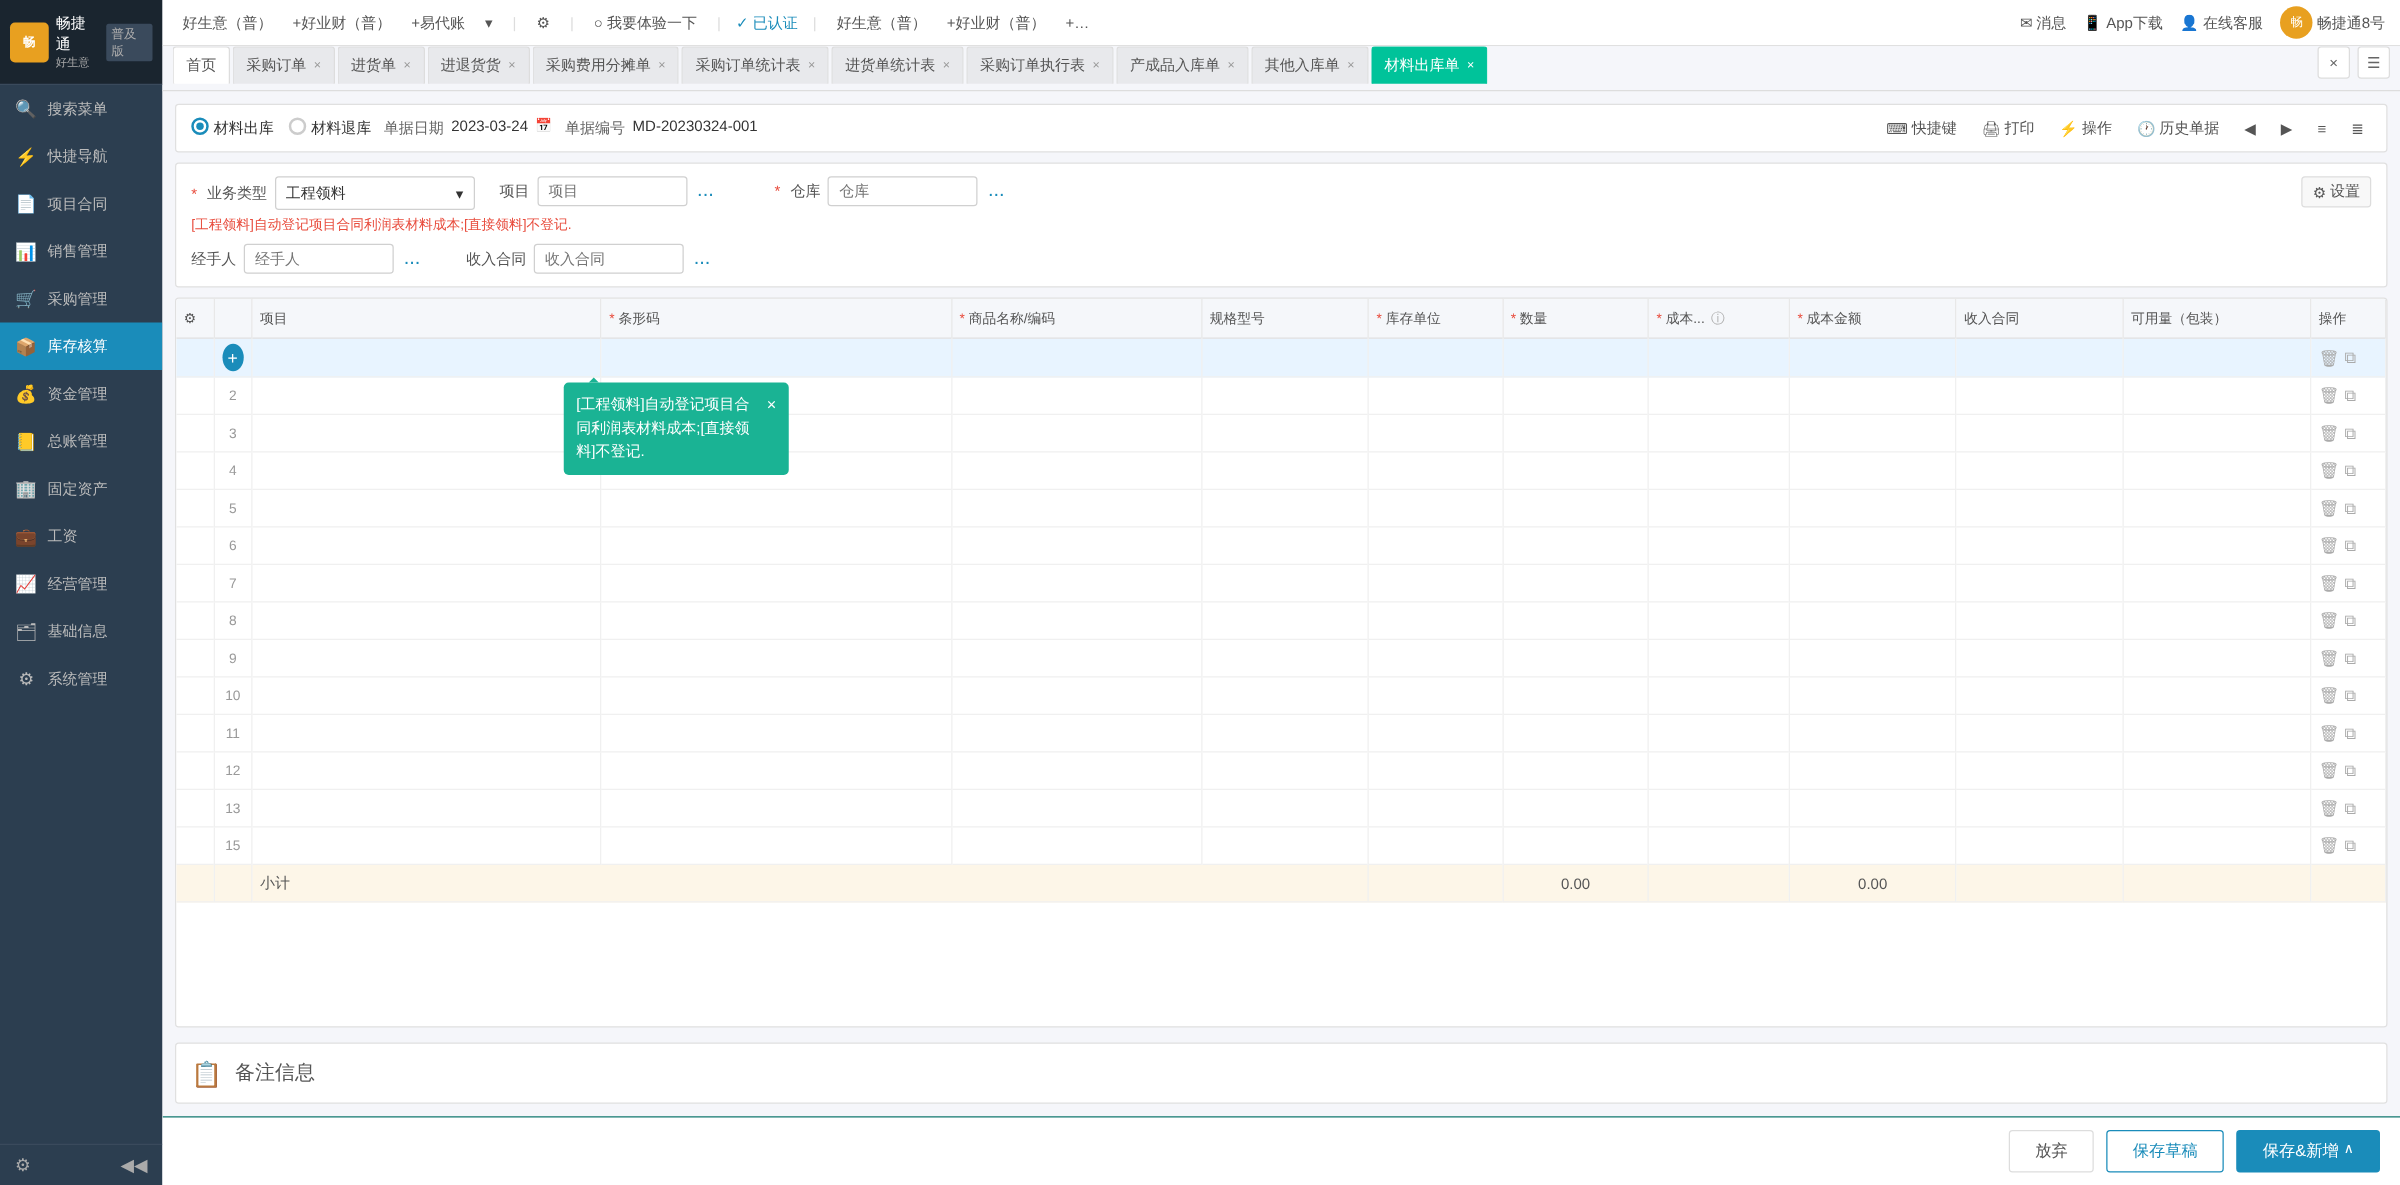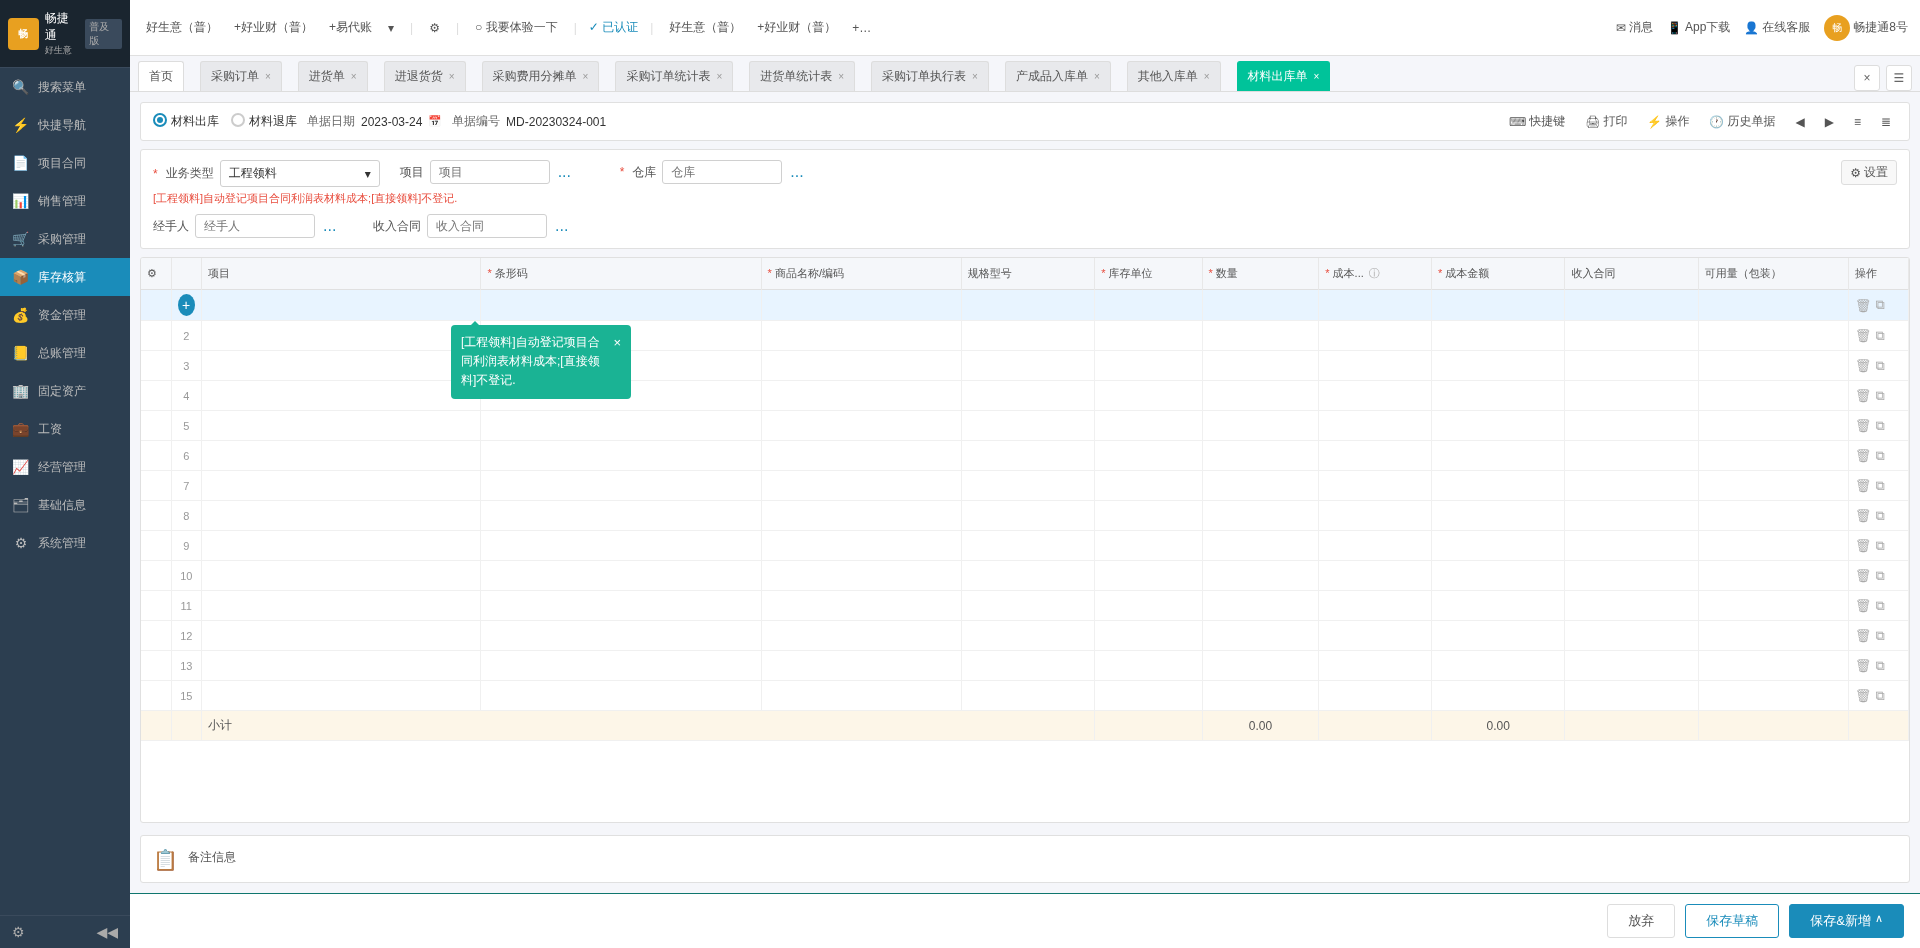--- a/index.html
+++ b/index.html
@@ -13,49 +13,49 @@
     .sidebar-item { display: flex; align-items: center; gap: 8px; padding: 10px 12px; cursor: pointer; color: #bbb; font-size: 12px; transition: background 0.2s; }
     .sidebar-item.active { background: #1a8cba; color: #fff; }
     .sidebar-item-icon { width: 18px; height: 18px; display: flex; align-items: center; justify-content: center; font-size: 14px; }
     .sidebar-bottom { display: flex; align-items: center; justify-content: space-between; padding: 8px 12px; border-top: 1px solid #3a4a5c; }
     .sidebar-bottom-btn { color: #aaa; cursor: pointer; font-size: 14px; }
 
     
     .main { flex: 1; display: flex; flex-direction: column; overflow: hidden; background: #f5f6fa; }
 
     
-    .topbar { background: #fff; border-bottom: 1px solid #e0e0e0; display: flex; align-items: center; padding: 0 12px; height: 56px; gap: 12px; flex-shrink: 0; }
+    .topbar { background: #fff; border-bottom: 1px solid #e0e0e0; display: flex; align-items: center; padding: 0 12px; height: 37px; gap: 12px; flex-shrink: 0; }
     .topbar-nav { display: flex; align-items: center; gap: 8px; font-size: 12px; color: #555; }
     .topbar-nav-item { cursor: pointer; color: #555; padding: 2px 4px; }
     .topbar-verified { color: #1a8cba; font-size: 12px; display: flex; align-items: center; gap: 2px; }
     .topbar-right { margin-left: auto; display: flex; align-items: center; gap: 14px; font-size: 12px; color: #555; }
     .topbar-right-item { display: flex; align-items: center; gap: 3px; cursor: pointer; }
     .topbar-avatar { width: 26px; height: 26px; border-radius: 50%; background: #e8a020; display: flex; align-items: center; justify-content: center; color: #fff; font-size: 10px; }
 
     
-    .tabbar { background: #f5f6fa; border-bottom: 1px solid #ddd; display: flex; align-items: flex-end; padding: 0 8px; height: 36px; gap: 16px; flex-shrink: 0; overflow-x: auto; }
+    .tabbar { background: #f5f6fa; border-bottom: 1px solid #ddd; display: flex; align-items: flex-start; padding: 0 8px; height: 36px; gap: 2px; flex-shrink: 0; overflow-x: auto; }
     .tab { display: flex; align-items: center; gap: 4px; padding: 0 10px; height: 30px; background: #e8e9ec; border-radius: 3px 3px 0 0; cursor: pointer; font-size: 12px; color: #555; white-space: nowrap; border: 1px solid #ddd; border-bottom: none; }
     .tab.active { background: #00c39a; color: #fff; border-color: #00c39a; }
     .tab.home { background: #fff; }
     .tab-close { font-size: 10px; color: #999; cursor: pointer; margin-left: 2px; }
     .tab.active .tab-close { color: #fff; }
     .tabbar-end { margin-left: auto; display: flex; align-items: center; gap: 6px; }
     .tabbar-btn { width: 26px; height: 26px; display: flex; align-items: center; justify-content: center; cursor: pointer; color: #666; border: 1px solid #ddd; background: #fff; border-radius: 3px; font-size: 12px; }
 
     
     .content { flex: 1; overflow-y: auto; padding: 10px; display: flex; flex-direction: column; gap: 8px; }
 
     
     .page-header { background: #fff; border: 1px solid #e0e0e0; border-radius: 3px; padding: 8px 12px; display: flex; align-items: center; gap: 10px; flex-shrink: 0; }
     .radio-group { display: flex; align-items: center; gap: 12px; }
     .radio-item { display: flex; gap: 4px; cursor: pointer; font-size: 12px; }
     .radio-dot { width: 14px; height: 14px; border-radius: 50%; border: 2px solid #ccc; display: flex; align-items: center; justify-content: center; }
     .radio-dot.checked { border-color: #1a8cba; }
     .radio-dot.checked::after { content: ''; width: 6px; height: 6px; border-radius: 50%; background: #1a8cba; }
-    .header-field { display: flex; align-items: center; gap: 6px; font-size: 12px; }
+    .header-field { display: flex; gap: 6px; font-size: 12px; }
     .header-label { color: #666; }
     .header-value { color: #333; font-weight: 500; }
     .header-icon { color: #aaa; cursor: pointer; font-size: 11px; }
     .header-actions { margin-left: auto; display: flex; align-items: center; gap: 8px; }
     .header-action-btn { display: flex; align-items: center; gap: 3px; color: #555; cursor: pointer; font-size: 12px; padding: 2px 6px; }
 
     
     .form-section { background: #fff; border: 1px solid #e0e0e0; border-radius: 3px; padding: 10px 12px; flex-shrink: 0; }
     .form-row { display: flex; align-items: flex-start; gap: 20px; flex-wrap: wrap; }
     .form-field { display: flex; align-items: center; gap: 6px; min-width: 200px; }
@@ -690,21 +690,21 @@
     <td></td>
     <td></td>
   </tr>
             </tbody>
         </table>
       </div>
     </div>
 
     <div class="notes-section">
       <span class="notes-icon">📋</span>
-      <div style="font-size:12px;color:#555;white-space:nowrap;padding-top:3px;">备注信息</div>
+      <div style="font-size:16px;color:#555;white-space:nowrap;padding-top:3px;">备注信息</div>
     </div>
   </div>
 
   <div class="footer">
     <button class="footer-btn btn-discard">放弃</button>
     <button class="footer-btn btn-draft">保存草稿</button>
     <button class="footer-btn btn-save">
       <span>保存&amp;新增</span>
       <span class="btn-save-arrow">∧</span>
     </button>

